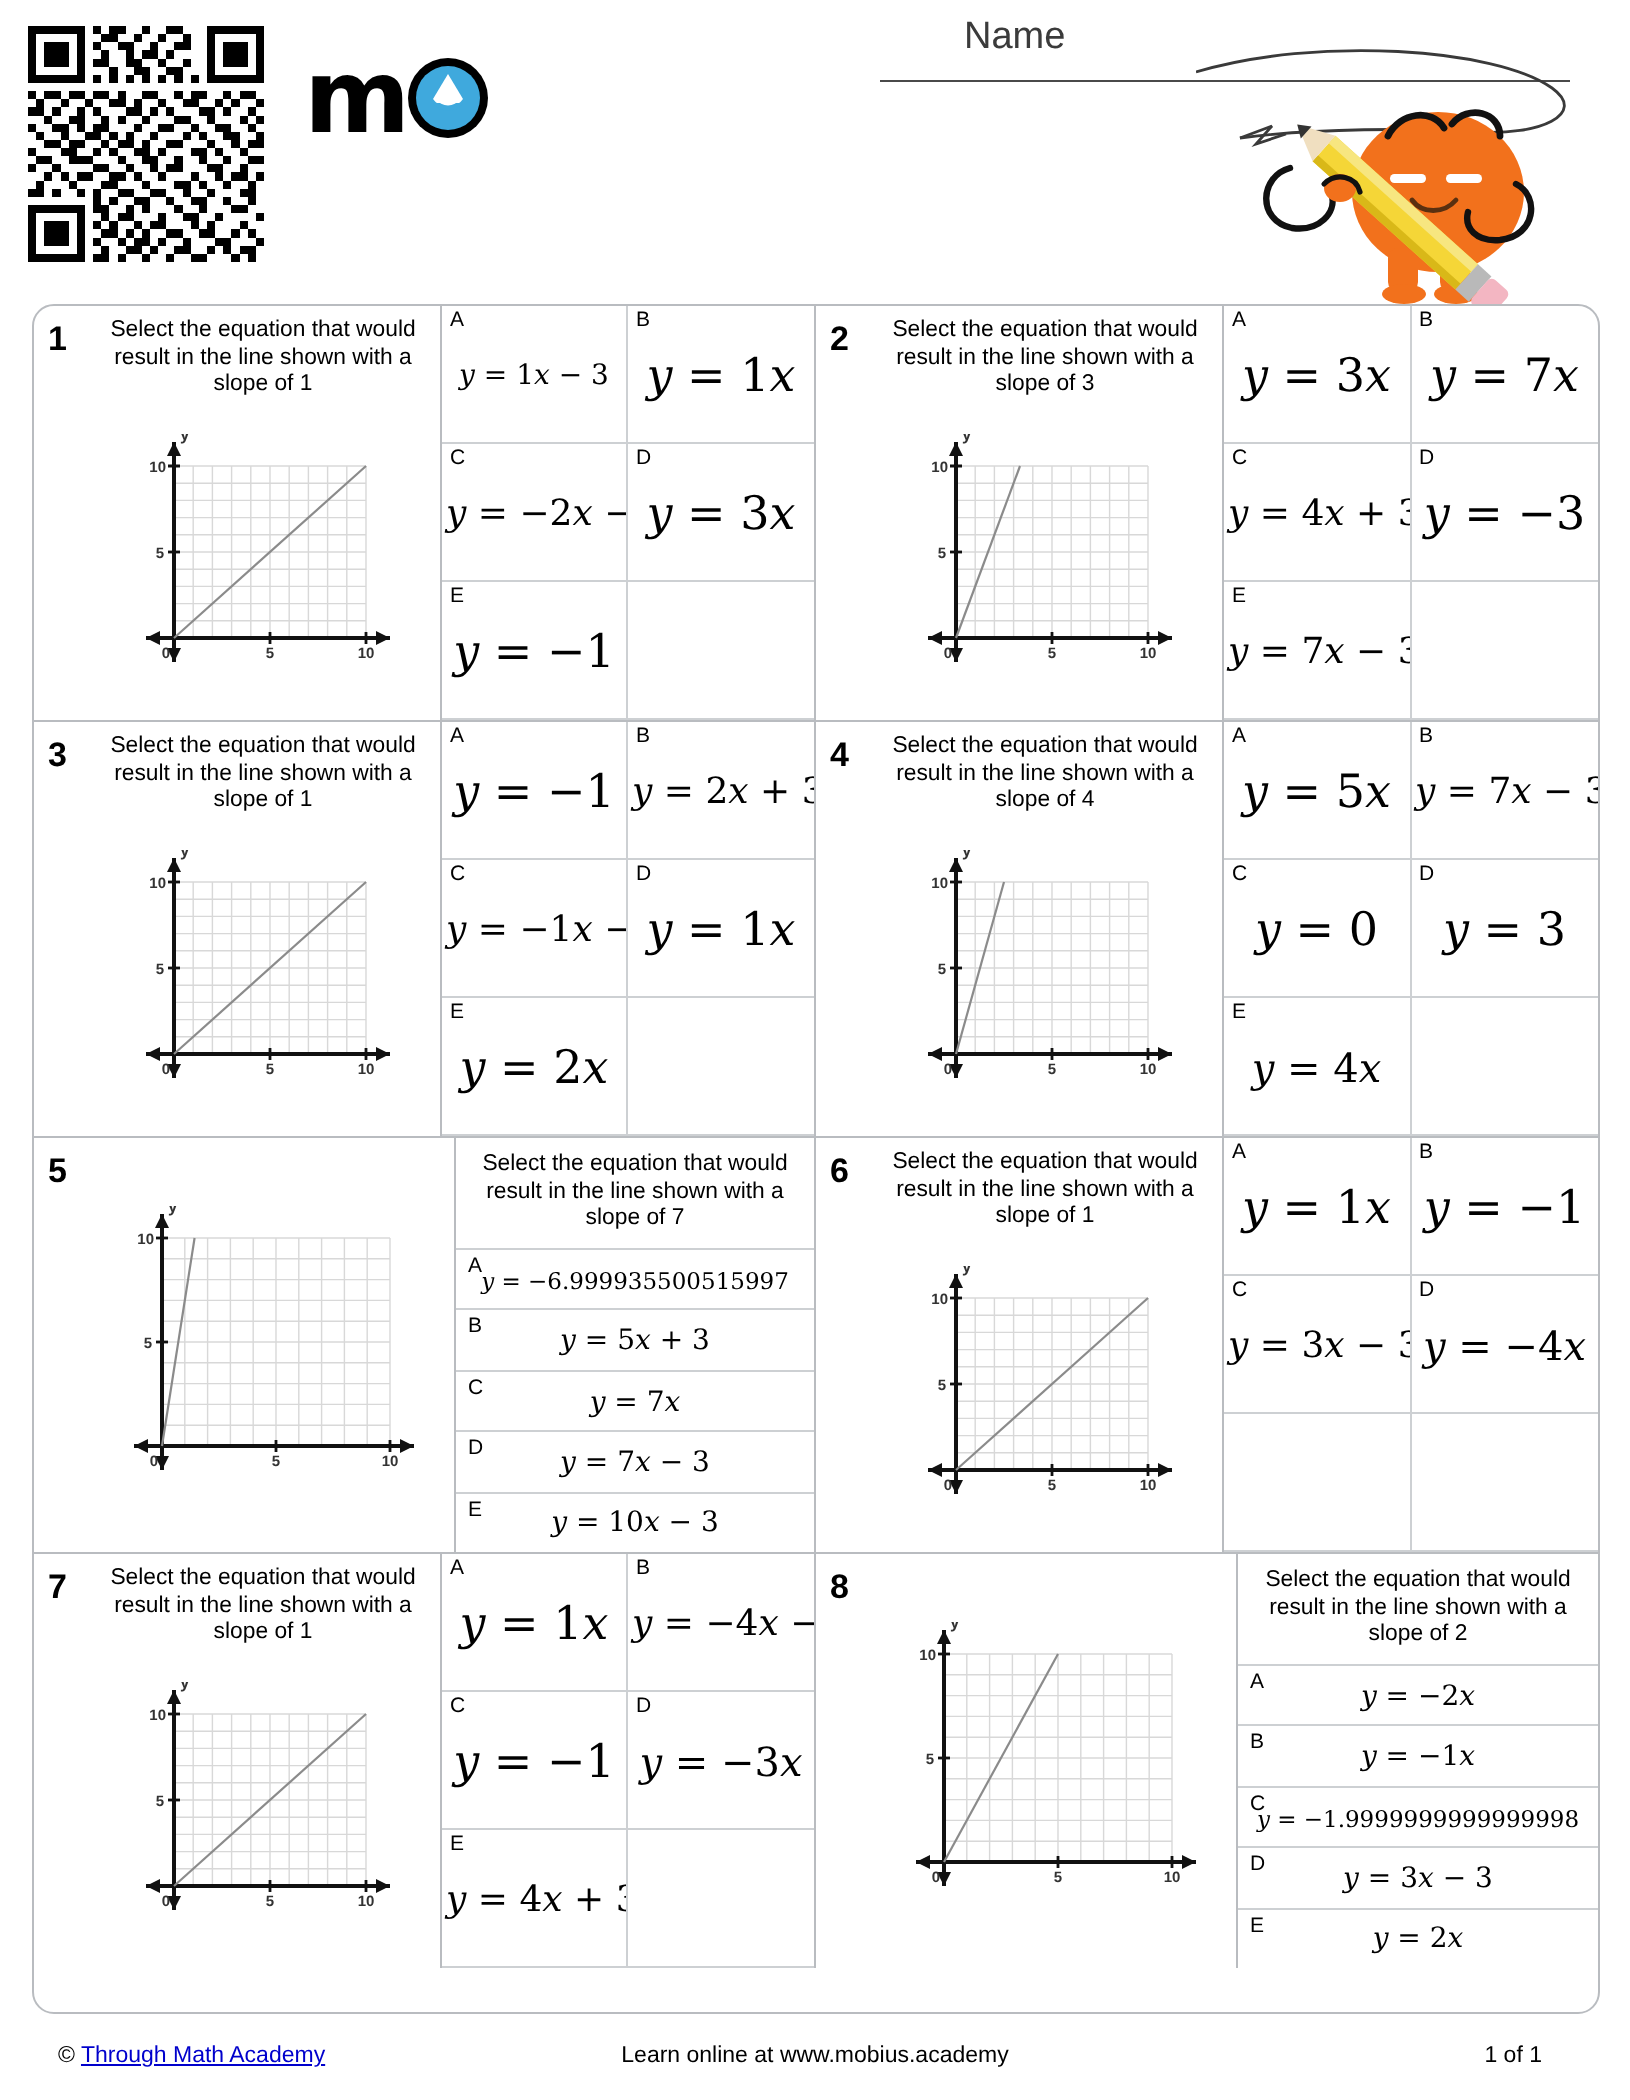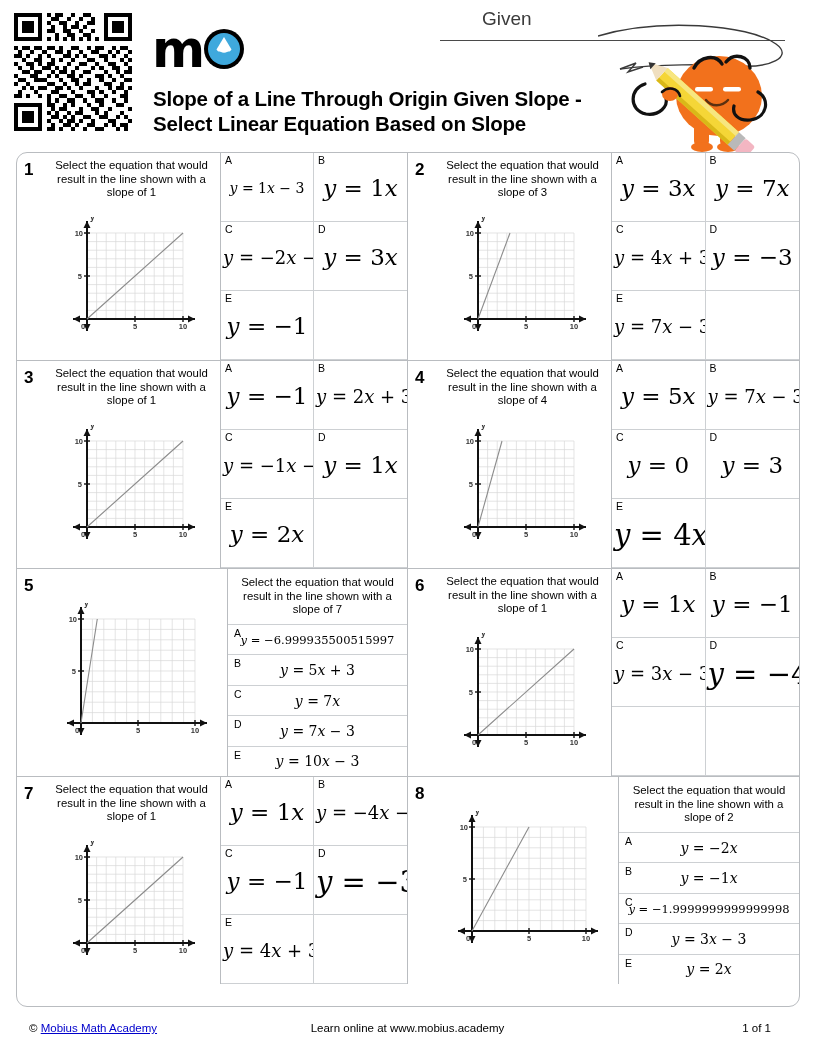--- a/index.html
+++ b/index.html
@@ -183,21 +183,21 @@
     left: 0; right: 0;
     top: 50%;
     transform: translateY(-45%);
     text-align: center;
     font-family: "DejaVu Serif", serif;
     white-space: nowrap;
     padding: 0 2px;
     box-sizing: border-box;
   }
   .eq-xl  { font-size: 23px; }
-  .eq-lg  { font-size: 29px; }
+  .eq-lg  { font-size: 20px; }
   .eq-md  { font-size: 18px; }
   .eq-sm  { font-size: 14px; }
   .eq-xs  { font-size: 18px; }
   .eq-micro{ font-size: 11.5px; }
   .var { font-style: italic; }
 
   
   .qbody-stack {
     flex: 1 1 auto;
     display: flex;
@@ -507,23 +507,22 @@
       <svg width="40" height="40" viewBox="0 0 40 40">
         <circle cx="20" cy="20" r="20" fill="#000"></circle>
         <circle cx="20" cy="20" r="16" fill="#3fa9dd"></circle>
         <path d="M20 8 L27.5 20.5 A9 9 0 0 1 12.5 20.5 Z" fill="#ffffff"></path>
         <path d="M12.5 22.5 A9 9 0 0 0 27.5 22.5 L20 22.5 Z" fill="#3fa9dd"></path>
         <path d="M20 10 L26 20.5 A7.2 7.2 0 0 1 14 20.5 Z" fill="#ffffff"></path>
       </svg>
     </span>
   </div>
 
-  <div class="worksheet-title">Slope of a Line Through Origin Given Slope - Select Linear Equation Based on Slope</div>
-
-  <div class="name-label">Given</div>
+
+  <div class="name-label">Name</div>
   <div class="name-line"></div>
 
   <div class="mascot">
     <svg width="215" height="150" viewBox="0 0 215 150">
 
       <path d="M0 30 C 60 12, 150 18, 178 38 C 196 51, 172 62, 140 60 C 110 58, 60 58, 22 63" fill="none" stroke="#3a3a3a" stroke-width="1.4"></path>
       <path d="M22 63 L 38 57 L 30 66 L 45 61" fill="none" stroke="#3a3a3a" stroke-width="1.4"></path>
 
       <path d="M47 78 C 32 82, 30 104, 48 108 C 62 110, 70 100, 68 92" fill="none" stroke="#111" stroke-width="3.2" stroke-linecap="round"></path>
 
@@ -1160,17 +1159,17 @@
             </div>
           </div>
         </div>
       </div>
   </div>
 </div>
 
 <div class="footer">
   <div class="footer-left">
     <span>©</span>
-    <a class="footer-link" href="#">Mobius Math Academy</a>
+    <a class="footer-link" href="#">Through Math Academy</a>
   </div>
   <div class="footer-center">Learn online at www.mobius.academy</div>
   <div class="footer-right">1 of 1</div>
 </div>
 
 </body></html>

